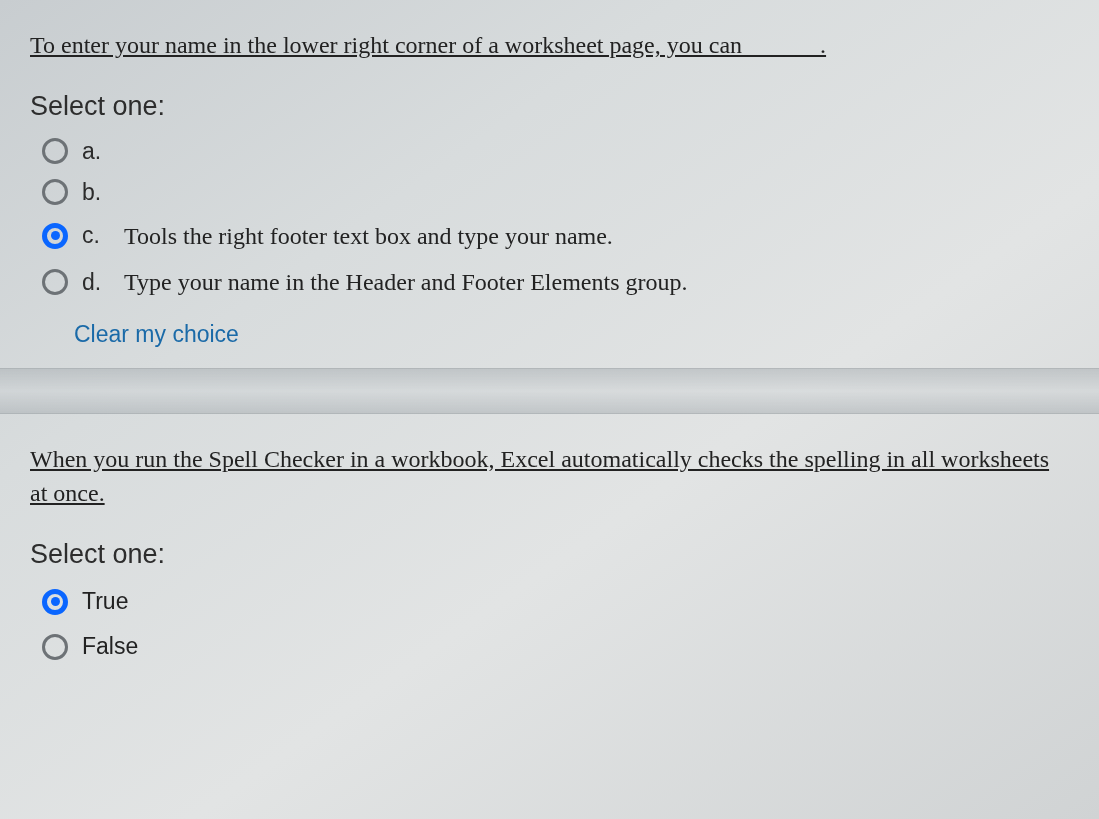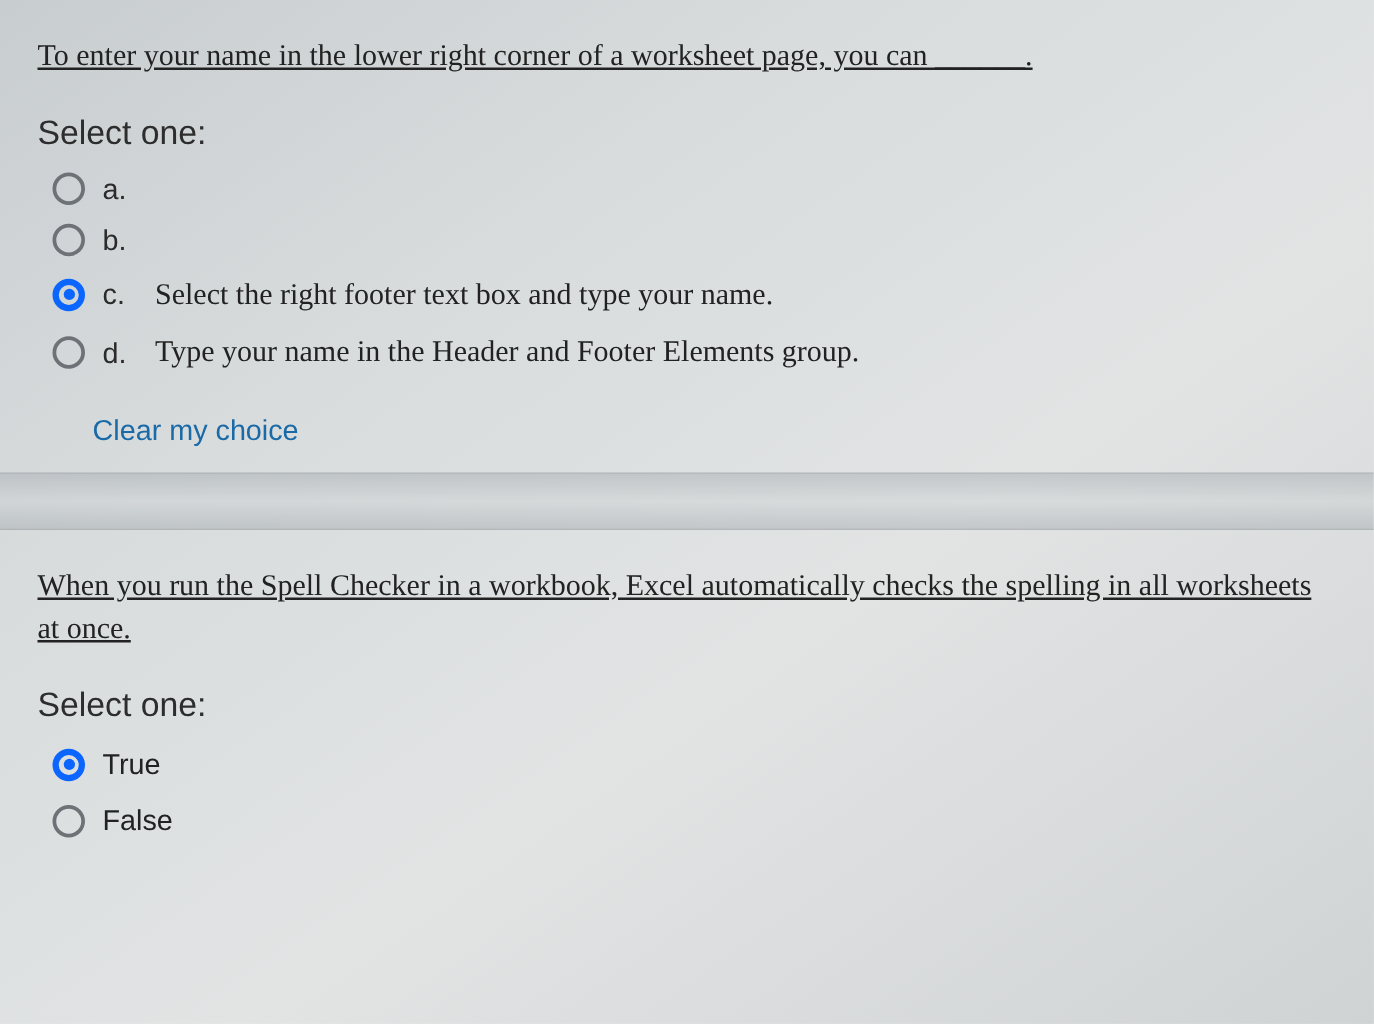--- a/index.html
+++ b/index.html
@@ -79,21 +79,21 @@
     font-size: 24px;
     color: #222;
     line-height: 1.35;
   }
   .tf .opt-text {
     font-family: Arial, Helvetica, sans-serif;
     font-size: 23px;
   }
   .clear-link {
     display: inline-block;
-    margin-top: 18px;
+    margin-top: 8px;
     margin-left: 44px;
     font-family: Arial, Helvetica, sans-serif;
     font-size: 23px;
     color: #1a6aa8;
     cursor: pointer;
   }
 </style>
 </head>
 <body>
 
@@ -110,21 +110,21 @@
       </div>
 
       <div class="option-row">
         <span class="radio"></span>
         <span class="opt-letter">b.</span>
       </div>
 
       <div class="option-row">
         <span class="radio selected"></span>
         <span class="opt-letter">c.</span>
-        <span class="opt-text">Select the right footer text box and type your name.</span>
+        <span class="opt-text">Tools the right footer text box and type your name.</span>
       </div>
 
       <div class="option-row">
         <span class="radio"></span>
         <span class="opt-letter">d.</span>
         <span class="opt-text">Type your name in the Header and Footer Elements group.</span>
       </div>
 
     </div>
     <span class="clear-link">Clear my choice</span>

